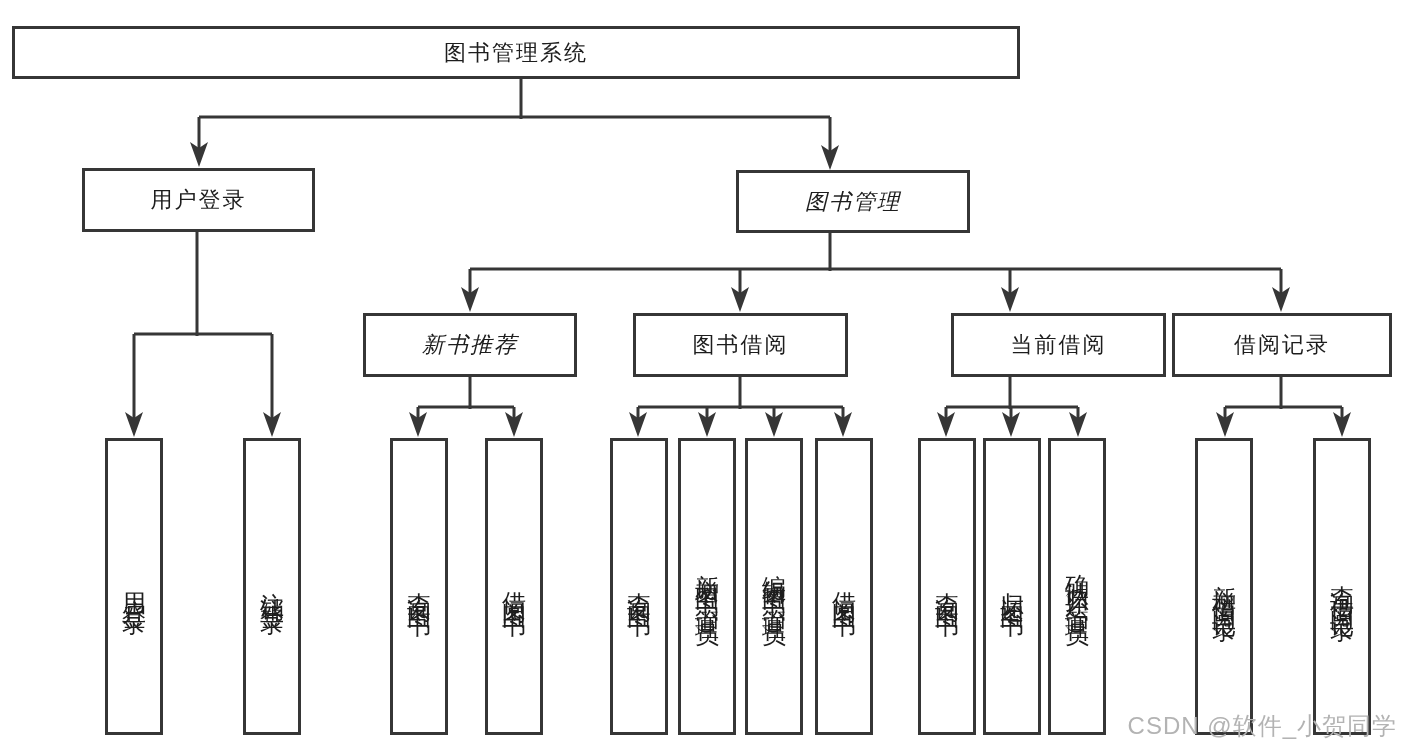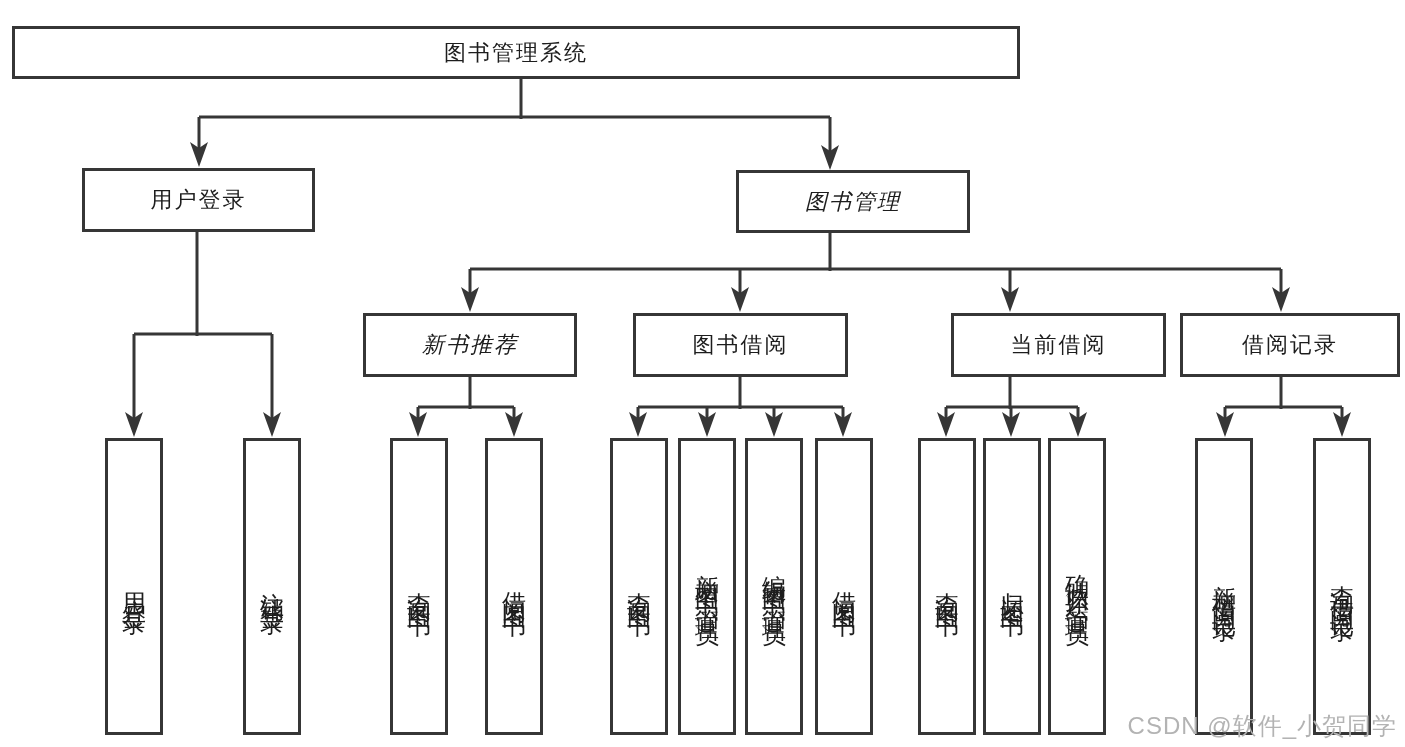--- a/index.html
+++ b/index.html
@@ -29,21 +29,21 @@
     font-size: 22px;
     letter-spacing: 2px;
     white-space: nowrap;
   }
   .root-node  { left: 12px;  top: 26px;  width: 1008px; height: 53px; align-items: center; }
   .b-user     { left: 82px;  top: 168px; width: 233px;  height: 64px; }
   .b-book     { left: 736px; top: 170px; width: 234px;  height: 63px; font-style: italic; }
   .g-new      { left: 363px; top: 313px; width: 214px;  height: 64px; font-style: italic; }
   .g-borrow   { left: 633px; top: 313px; width: 215px;  height: 64px; }
   .g-current  { left: 903px; top: 313px; width: 215px;  height: 64px; margin-left: 48px; }
-  .g-record   { left: 1172px; top: 313px; width: 220px; height: 64px; margin-left: 8px; }
+  .g-record   { left: 1172px; top: 313px; width: 220px; height: 64px; }
   .leaf {
     position: absolute;
     top: 438px;
     width: 58px;
     height: 297px;
   }
   .leaf .vtext {
     writing-mode: vertical-rl;
     text-orientation: mixed;
     font-size: 24px;

